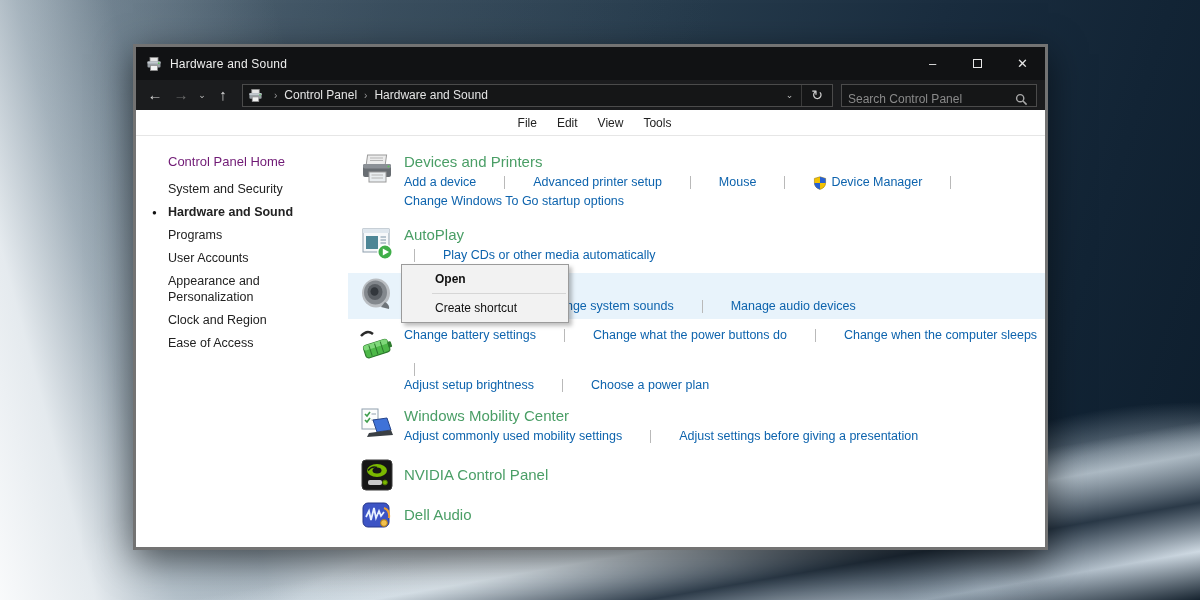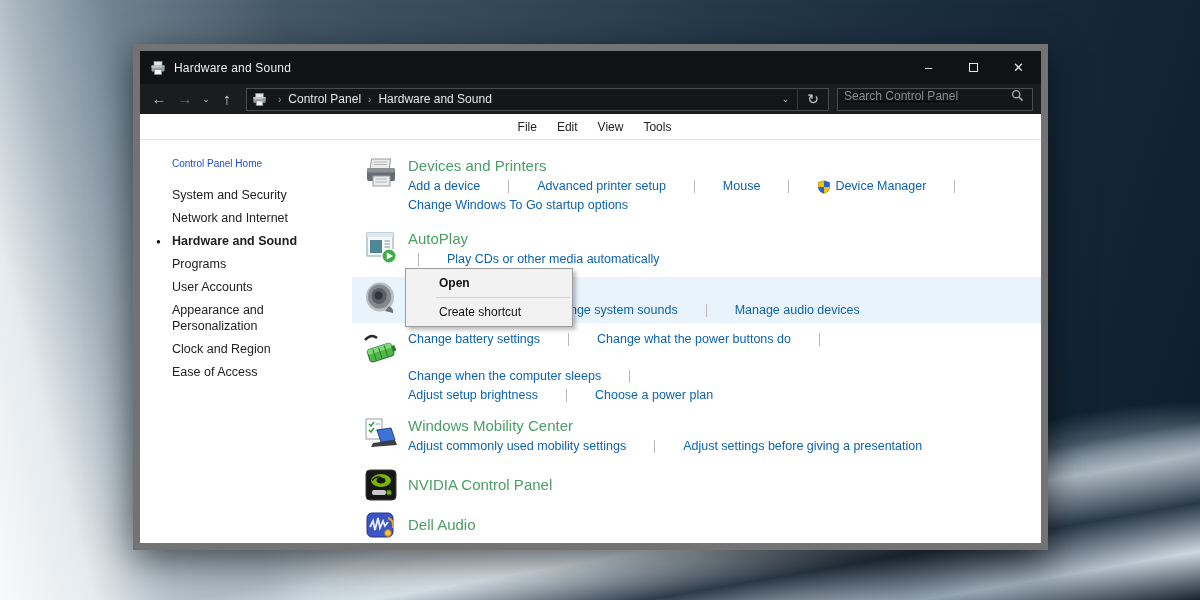--- a/index.html
+++ b/index.html
@@ -10,21 +10,21 @@
     background-image:
       linear-gradient(170deg, transparent 78%, rgba(220,232,240,.55) 82%, rgba(30,45,60,.9) 88%, rgba(200,214,226,.5) 94%, rgba(15,28,40,.95) 100%),
       linear-gradient(75deg, rgba(252,253,254,.98) 0%, rgba(244,248,251,.9) 7%, rgba(226,236,243,.55) 13%, rgba(200,216,228,.22) 20%, transparent 32%),
       radial-gradient(ellipse 640px 260px at 45% 106%, rgba(248,251,253,.95) 0%, rgba(240,246,250,.75) 40%, rgba(220,232,240,.25) 65%, transparent 80%),
       radial-gradient(ellipse 420px 200px at 100% 92%, rgba(235,242,247,.9), rgba(215,228,238,.4) 55%, transparent 75%),
       linear-gradient(100deg, rgba(120,140,155,.35) 0%, rgba(70,90,108,.25) 30%, transparent 55%),
       linear-gradient(108deg, #566672 0%, #3b4f5e 22%, #273c4d 48%, #1a2d3f 68%, #122435 84%, #0d1d2c 100%);
   }
   .window{
     position:absolute; left:133px; top:44px; width:915px; height:506px;
-    background:#fff; border:7px solid #737373;
+    background:#fff; border:3px solid #737373;
     box-shadow:0 10px 34px rgba(0,0,0,.55);
     display:flex; flex-direction:column;
   }
   
   .titlebar{ height:33px; background:#111214; display:flex; align-items:center; flex:none; }
   .titlebar .appicon{ margin:0 8px 0 10px; display:flex; }
   .titlebar .title{ color:#eee; font-size:12px; letter-spacing:.2px; }
   .wincontrols{ margin-left:auto; display:flex; height:100%; }
   .wbtn{ width:45px; height:100%; display:flex; align-items:center; justify-content:center;
          color:#e8e8e8; font-size:13px; background:transparent; border:none; }
@@ -36,33 +36,33 @@
   .navbtn.small{ width:16px; font-size:9px; color:#bdbdbd; }
   .addressbox{ flex:1; height:23px; margin:0 8px 0 6px; background:#151617; border:1px solid #4b4b4b;
                display:flex; align-items:center; color:#e4e4e4; font-size:12px; }
   .addressbox .aicon{ margin:0 4px 0 5px; display:flex; }
   .crumbsep{ color:#9a9a9a; font-size:10px; padding:0 7px; }
   .crumb{ color:#e4e4e4; }
   .addr-right{ margin-left:auto; display:flex; align-items:center; height:100%; }
   .addr-right .chev{ color:#bdbdbd; font-size:9px; padding:0 8px; }
   .addr-right .refresh{ color:#cfcfcf; font-size:14px; padding:0 9px; border-left:1px solid #3a3a3a; line-height:21px;}
   .searchbox{ width:196px; height:23px; background:#151617; border:1px solid #4b4b4b;
-              display:flex; align-items:flex-start;text-decoration:underline; }
+              display:flex; align-items:flex-end; }
   .searchbox input{ flex:1; background:transparent; border:none; outline:none; color:#bdbdbd;
                     font-size:12px; padding:0 6px; font-family:"Liberation Sans",sans-serif;}
   .searchbox input::placeholder{ color:#8a8a8a; }
   .searchbox .mag{ padding:0 8px 0 2px; display:flex; }
   
   .menubar{ height:26px; background:#fff; border-bottom:1px solid #e6e6e6; display:flex;
             align-items:center; padding-left:8px; flex:none;justify-content:center; }
   .menuitem{ font-size:12px; color:#222; padding:4px 10px; }
   
   .winbody{ flex:1; display:flex; background:#fff; overflow:hidden; }
   .sidebar{ width:212px; flex:none; padding:18px 0 0 32px; }
-  .side-home{ font-size:10px; color:#1d4ed8; margin-bottom:15px; }
+  .side-home{ font-size:13px; color:#701a75; margin-bottom:9px; }
   .side-item{ position:relative; font-size:12.5px; color:#222; padding:3px 0 4px 0; width:158px; line-height:16px; }
   .side-item.active{ font-weight:bold; }
   .side-item .bullet{ position:absolute; left:-16px; top:4px; font-size:8px; color:#111; }
   .main{ flex:1; position:relative; padding-top:16px; }
   .section{ display:flex; padding:0 4px 0 10px; margin-bottom:12px; }
   .section .icn{ width:38px; flex:none; margin-right:8px; display:flex; justify-content:center; align-items:flex-start; }
   .section .txt{ flex:1; }
   .h-green{ font-size:15px; color:#4a9e66; line-height:20px; margin-bottom:1px; }
   .tlinks{ display:flex; align-items:center; flex-wrap:wrap; line-height:19px;gap:18px; }
   .tlink{ font-size:12.5px; color:#0d63ad; display:inline-flex; align-items:center; }
@@ -150,21 +150,20 @@
     <span class="menuitem">Edit</span>
     <span class="menuitem">View</span>
     <span class="menuitem">Tools</span>
   </div>
 
   <div class="winbody">
 
     <div class="sidebar">
       <div class="side-home">Control Panel Home</div>
       <div class="side-item">System and Security</div>
-      <div class="side-item">Network and Internet</div>
       <div class="side-item active">
         <span class="bullet">●</span>
         <span>Hardware and Sound</span>
       </div>
       <div class="side-item">Programs</div>
       <div class="side-item">User Accounts</div>
       <div class="side-item">Appearance and Personalization</div>
       <div class="side-item">Clock and Region</div>
       <div class="side-item">Ease of Access</div>
     </div>

